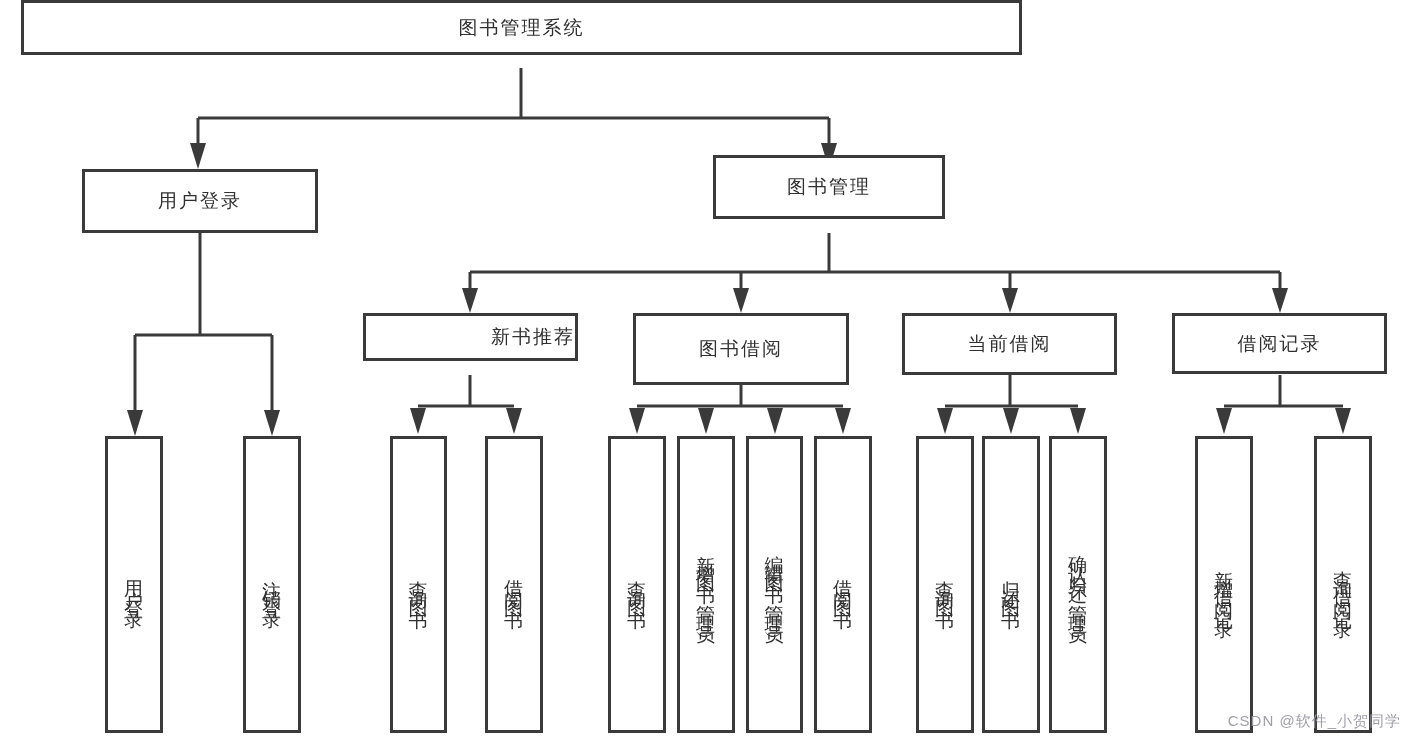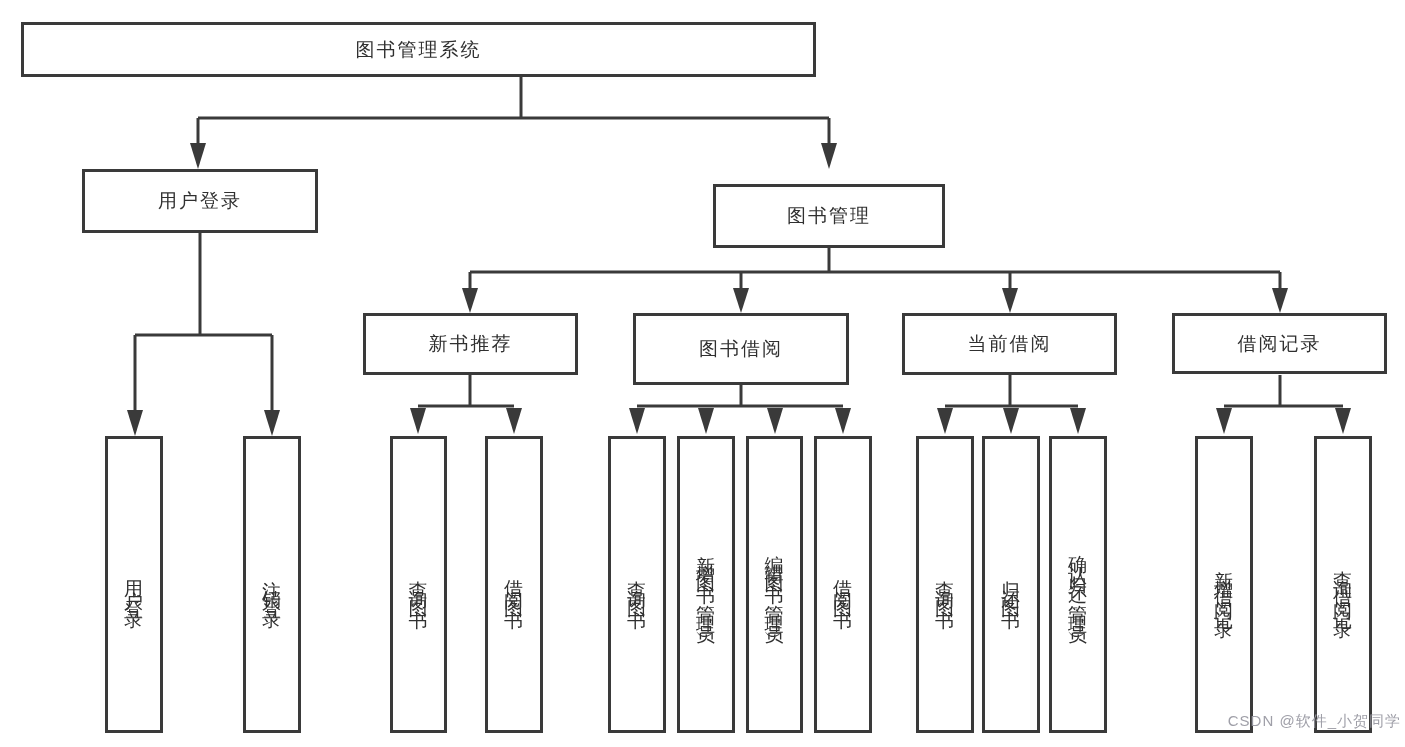--- a/index.html
+++ b/index.html
@@ -103,32 +103,32 @@
       <polygon points="767,408 783,408 775,434"></polygon>
       <polygon points="835,408 851,408 843,434"></polygon>
       <polygon points="937,408 953,408 945,434"></polygon>
       <polygon points="1003,408 1019,408 1011,434"></polygon>
       <polygon points="1070,408 1086,408 1078,434"></polygon>
       <polygon points="1216,408 1232,408 1224,434"></polygon>
       <polygon points="1335,408 1351,408 1343,434"></polygon>
     </g>
   </svg>
 
-  <div class="node" style="left:21px;top:22px;width:795px;height:55px;">
+  <div class="node" style="left:21px;top:0;width:1001px;height:55px;">
     <span>图书管理系统</span>
   </div>
 
   <div class="node" style="left:82px;top:169px;width:236px;height:64px;">
     <span>用户登录</span>
   </div>
-  <div class="node" style="left:713px;top:184px;width:232px;height:64px;">
+  <div class="node" style="left:713px;top:155px;width:232px;height:64px;">
     <span>图书管理</span>
   </div>
 
-  <div class="node" style="left:363px;top:313px;width:215px;height:62px;">
+  <div class="node" style="left:363px;top:313px;width:215px;height:48px;justify-content:flex-end;">
     <span>新书推荐</span>
   </div>
   <div class="node" style="left:633px;top:313px;width:216px;height:72px;">
     <span>图书借阅</span>
   </div>
   <div class="node" style="left:902px;top:313px;width:215px;height:62px;">
     <span>当前借阅</span>
   </div>
   <div class="node" style="left:1172px;top:313px;width:215px;height:61px;text-align:right;">
     <span>借阅记录</span>

